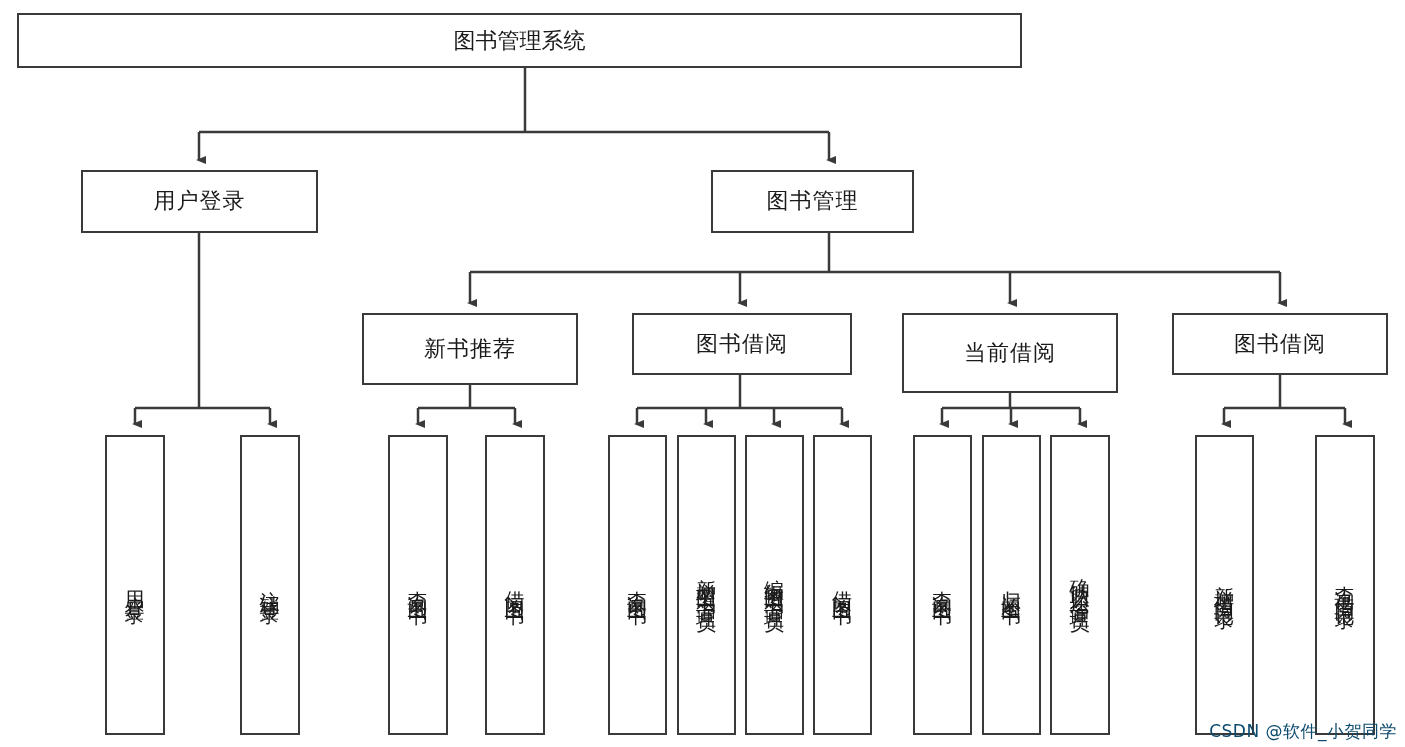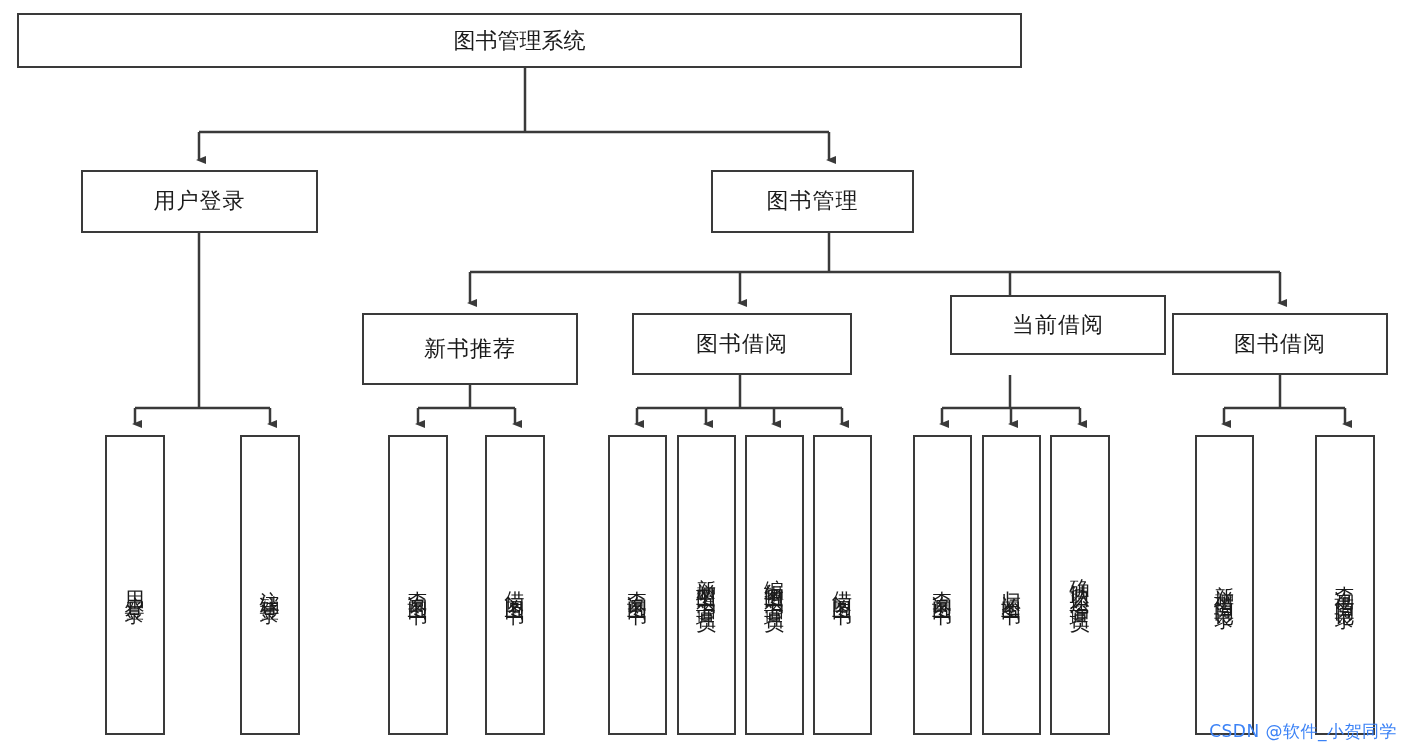--- a/index.html
+++ b/index.html
@@ -56,21 +56,21 @@
     writing-mode: vertical-rl;
     text-orientation: upright;
     display: block;
     text-align: center;
   }
   .watermark {
     position: absolute;
     right: 8px;
     bottom: 4px;
     font-size: 17px;
-    color: #3b82f6;
+    color: #0c4a6e;
     letter-spacing: 0.5px;
     white-space: nowrap;
   }
 </style>
 </head>
 <body>
 
 <div id="canvas">
 
   <svg id="wires" viewBox="0 0 1405 747">
@@ -134,21 +134,21 @@
   <div class="node horiz" style="left:711px; top:170px; width:203px; height:63px;">
     <span>图书管理</span>
   </div>
 
   <div class="node horiz" style="left:362px; top:313px; width:216px; height:72px;">
     <span>新书推荐</span>
   </div>
   <div class="node horiz" style="left:632px; top:313px; width:220px; height:62px;">
     <span>图书借阅</span>
   </div>
-  <div class="node horiz" style="left:902px; top:295px; width:216px; height:60px;margin-left:48px;">
+  <div class="node horiz" style="left:902px; top:313px; width:216px; height:80px;">
     <span>当前借阅</span>
   </div>
   <div class="node horiz" style="left:1172px; top:313px; width:216px; height:62px;">
     <span>图书借阅</span>
   </div>
 
   <div class="node vert" style="left:105px; top:435px; width:60px; height:300px;">
     <span class="vtext">用户登录</span>
   </div>
   <div class="node vert" style="left:240px; top:435px; width:60px; height:300px;">

